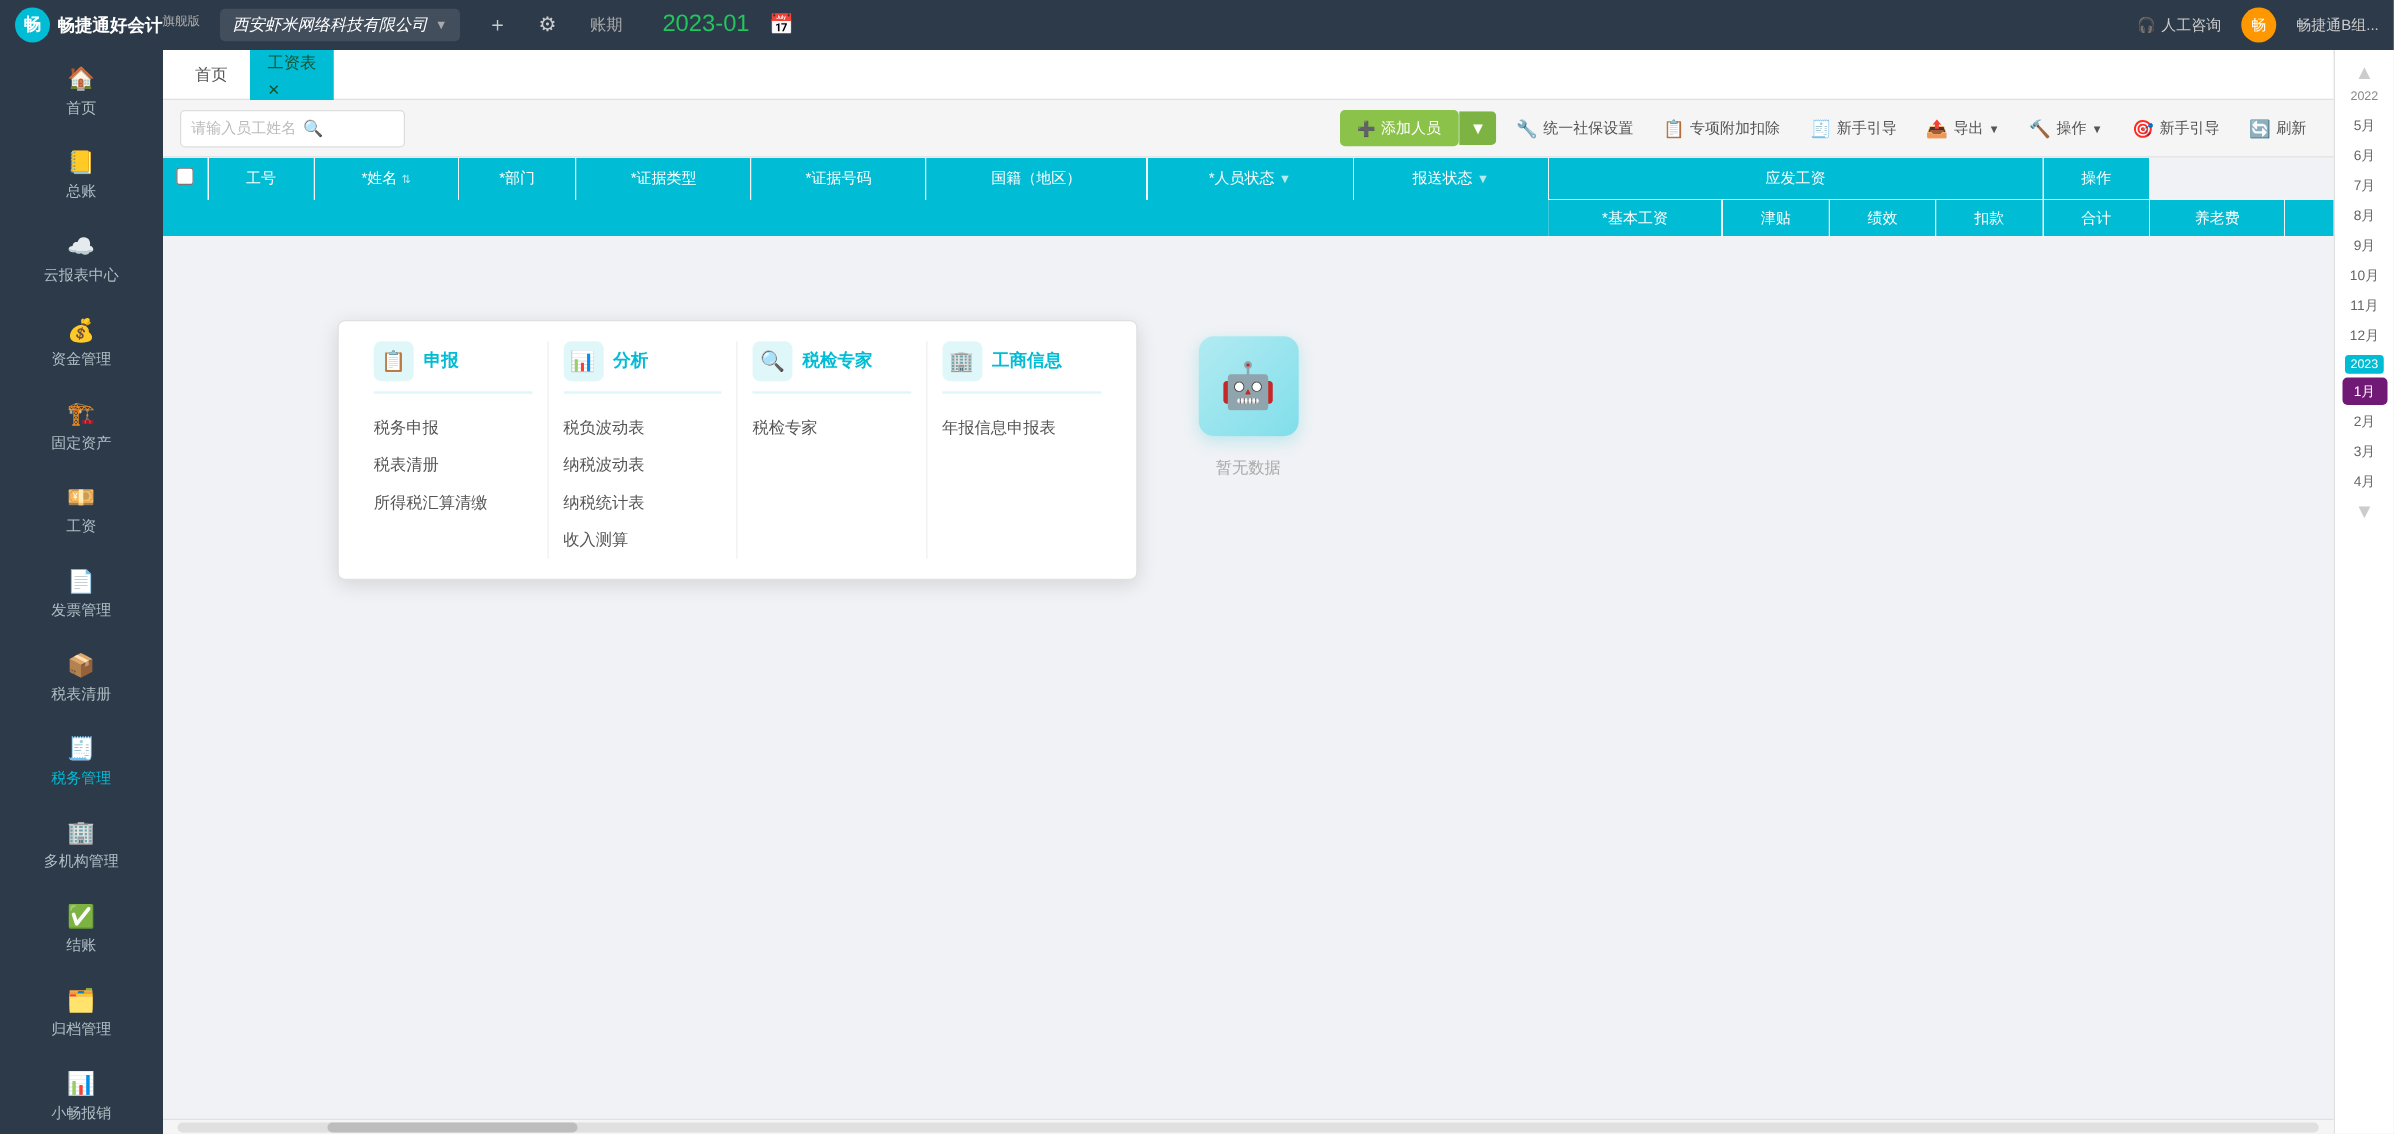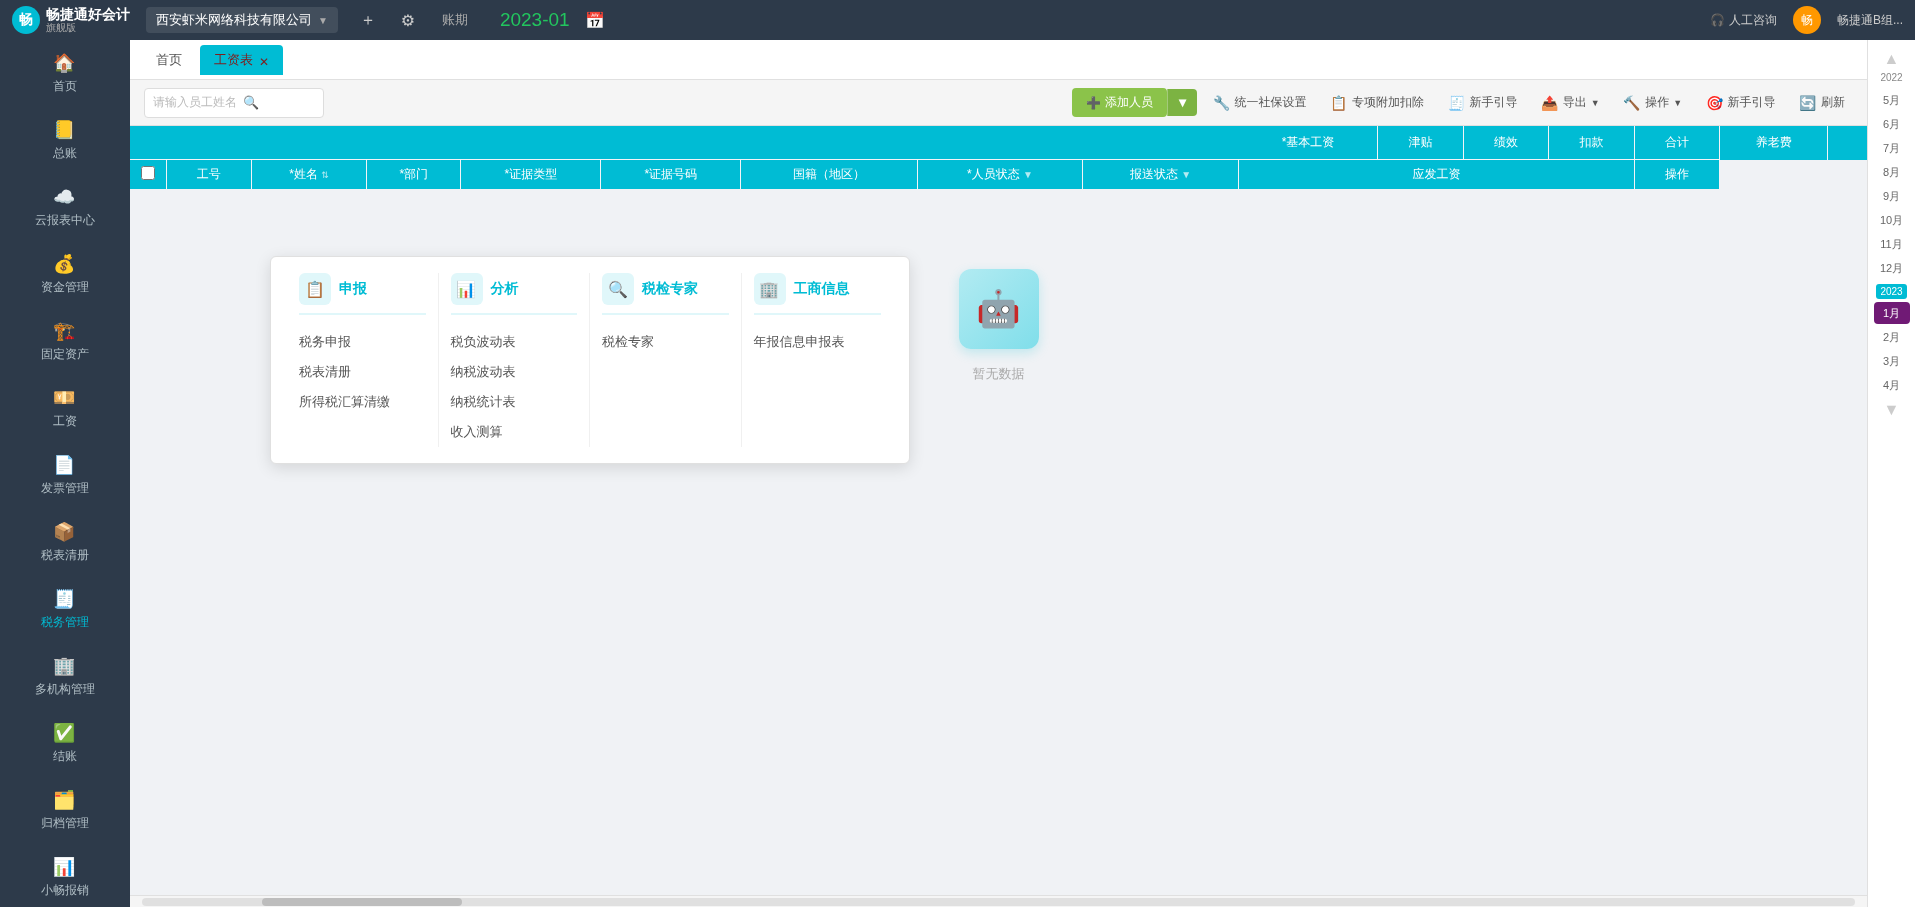--- a/index.html
+++ b/index.html
@@ -26,21 +26,21 @@
       background: #00bcd4;
       border-radius: 50%;
       display: flex; align-items: center; justify-content: center;
       color: white; font-size: 14px; font-weight: bold;
     }
     .logo-text { color: white; font-size: 14px; font-weight: bold; }
     .logo-sub { color: #aaa; font-size: 10px; }
     .company-selector {
       display: flex; align-items: center; gap: 6px;
       color: white; font-size: 13px; cursor: pointer;
-      background: rgba(255,255,255,0.1); padding: 4px 10px; border-radius: 4px;
+      background: rgba(255,255,255,0.1); padding: 4px 10px; border-radius: 4px; font-style: italic;
     }
     .chevron-down { font-size: 10px; color: #aaa; }
     .topbar-actions { display: flex; align-items: center; gap: 12px; margin-left: 16px; }
     .topbar-icon-btn {
       color: #ccc; cursor: pointer; font-size: 16px;
       display: flex; align-items: center; justify-content: center;
       width: 28px; height: 28px; border-radius: 4px;
     }
     .period-label { color: #aaa; font-size: 13px; margin-left: 8px; }
     .period-value { color: #22c55e; font-size: 19px; margin-left: 20px; }
@@ -115,22 +115,22 @@
     }
     .tab-item {
       padding: 6px 14px;
       font-size: 13px;
       cursor: pointer;
       border-radius: 4px 4px 0 0;
       color: #555;
     }
     .tab-item.active {
       background: #00bcd4;
-      color: #7f1d1d;
-      display: flex; align-items: flex-end; gap: 6px;
+      color: #14532d;
+      display: flex; align-items: flex-start; gap: 6px; flex-direction: column;
     }
     .tab-close { font-size: 12px; cursor: pointer; }
 
     
     .toolbar {
       height: 46px;
       background: #f5f5f5;
       display: flex;
       align-items: center;
       padding: 0 14px;
@@ -333,21 +333,21 @@
 
     .sort-icon { font-size: 9px; color: rgba(255,255,255,0.7); }
     .filter-icon { font-size: 10px; color: rgba(255,255,255,0.7); }
   </style>
 </head>
 <body>
 
 <div class="topbar">
   <div class="topbar-logo">
     <div class="logo-icon">畅</div>
-    <div style="display:flex;flex-direction:column;line-height:1.2">
+    <div style="display:flex;line-height:1.2">
       <span class="logo-text">畅捷通好会计</span>
       <span class="logo-sub">旗舰版</span>
     </div>
   </div>
 
   <div class="company-selector">
     <span>西安虾米网络科技有限公司</span>
     <span class="chevron-down">▼</span>
   </div>
 
@@ -486,45 +486,45 @@
           <span class="icon">🔄</span>
           <span>刷新</span>
         </div>
       </div>
     </div>
 
     <div style="flex:1;display:flex;flex-direction:column;overflow:hidden;position:relative;">
       <div class="table-wrap">
         <table>
           <thead>
-            <tr>
-              <th colspan="9" style="background:#00bcd4;border:none;padding:0;"></th>
-              <th>*基本工资</th>
-              <th>津贴</th>
-              <th>绩效</th>
-              <th>扣款</th>
-              <th>合计</th>
-              <th>养老费</th>
-              <th style="background:#00bcd4;border:none;"></th>
-            </tr>
             <tr>
               <th class="checkbox-th">
                 <input type="checkbox" class="checkbox-input" style="">
               </th>
               <th>工号</th>
               <th>*姓名 <span class="sort-icon">⇅</span></th>
               <th>*部门</th>
               <th>*证据类型</th>
               <th>*证据号码</th>
               <th>国籍（地区）</th>
               <th>*人员状态 <span class="filter-icon">▼</span></th>
               <th>报送状态 <span class="filter-icon">▼</span></th>
               <th colspan="4" class="th-group">应发工资</th>
               <th>操作</th>
             </tr>
+            <tr>
+              <th colspan="9" style="background:#00bcd4;border:none;padding:0;"></th>
+              <th>*基本工资</th>
+              <th>津贴</th>
+              <th>绩效</th>
+              <th>扣款</th>
+              <th>合计</th>
+              <th>养老费</th>
+              <th style="background:#00bcd4;border:none;"></th>
+            </tr>
           </thead>
           <tbody>
           </tbody>
         </table>
 
         <div class="empty-state">
           <div class="empty-robot">
             🤖
           </div>
           <span>暂无数据</span>

